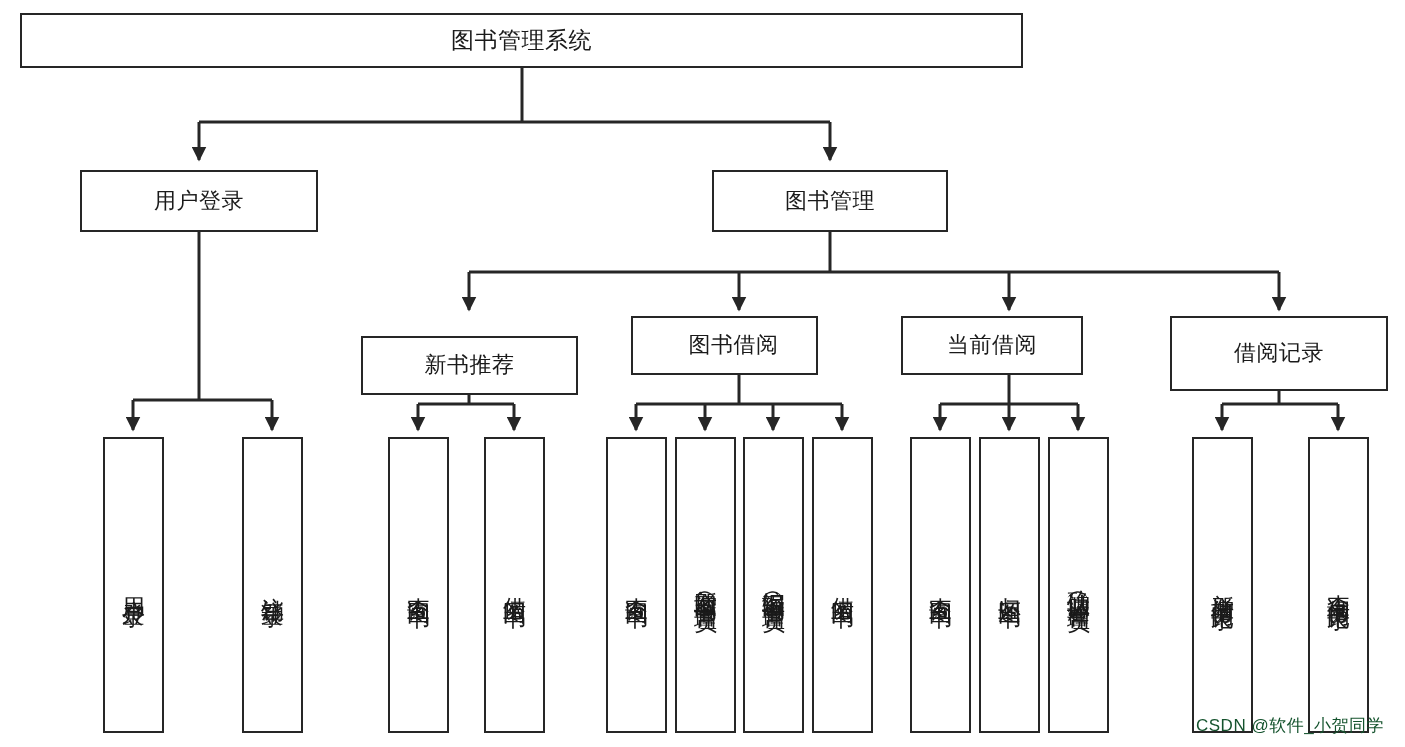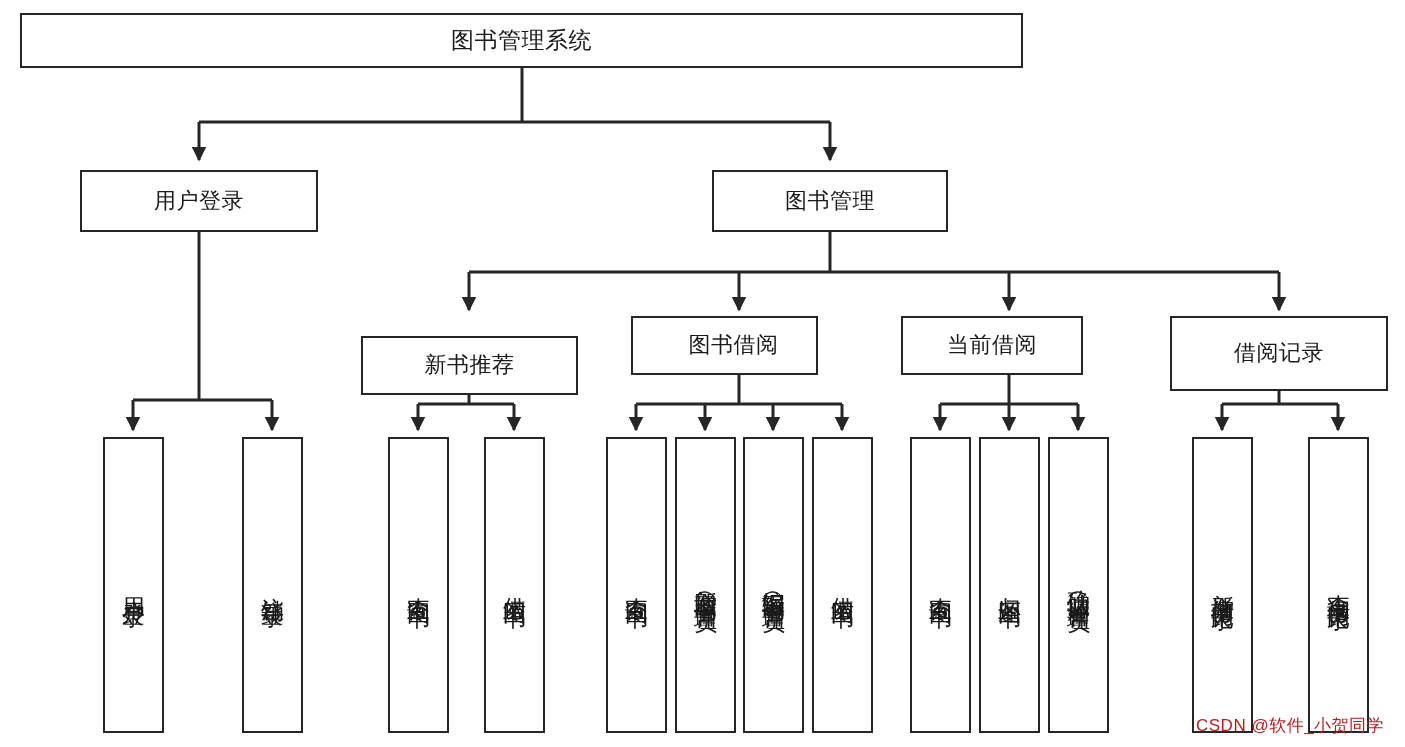--- a/index.html
+++ b/index.html
@@ -46,21 +46,21 @@
     font-size:23px;
     line-height:1.0;
     letter-spacing:3px;
     white-space:normal;
   }
 
   .watermark{
     position:absolute;
     left:1196px;top:714px;
     font-size:17px;
-    color:#b91c1c;
+    color:#14532d;
     letter-spacing:0.5px;
     white-space:nowrap;
   }
 </style>
 </head>
 <body>
 
 <div id="canvas">
 
   <svg class="edges" viewBox="0 0 1405 747" xmlns="http://www.w3.org/2000/svg">

